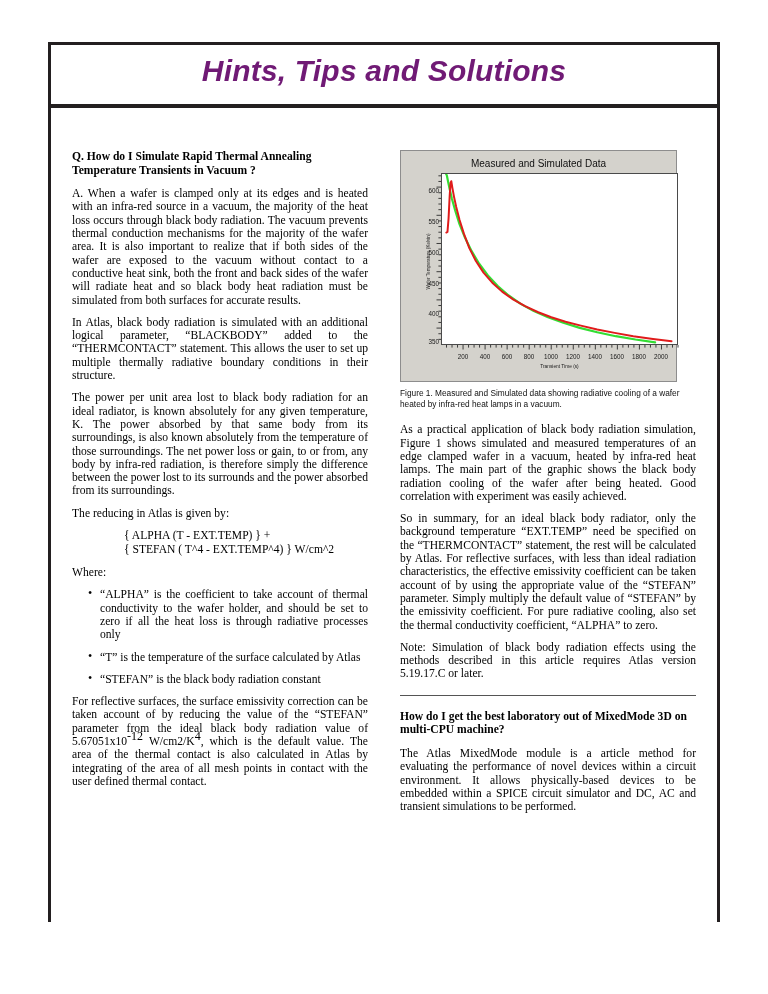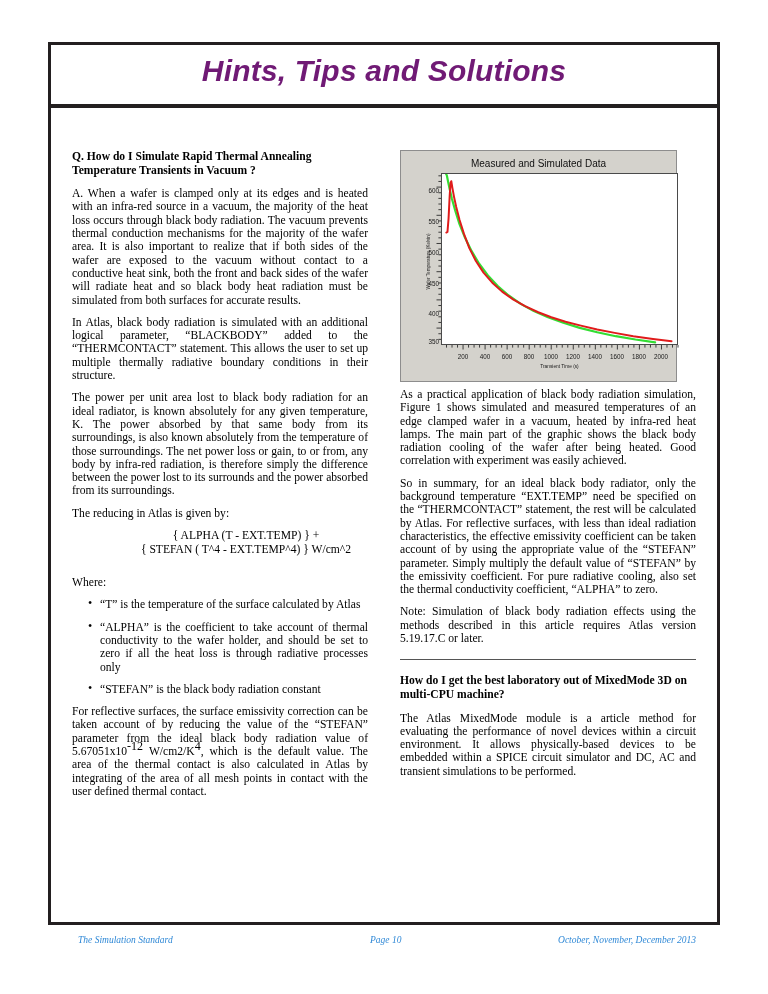--- a/index.html
+++ b/index.html
@@ -91,23 +91,23 @@
     text-align: left;
   }
   p.sec-head {
     font-weight: bold;
     font-size: 11.6px;
     line-height: 13.6px;
     margin-bottom: 10px;
     text-align: left;
   }
   p.formula {
-    margin: 2px 0 19px 0;
+    margin: 2px 0 9px 0;
     padding-left: 52px;
-    text-align: center;
+    text-align: left;
     line-height: 14px;
     font-family: Liberation Serif, serif;
   }
   ul {
     margin: 0 0 9px 0;
     padding-left: 16px;
     list-style: none;
   }
   li {
     position: relative;
@@ -279,22 +279,22 @@
       <p>A. When a wafer is clamped only at its edges and is heated with an infra-red source in a vacuum, the majority of the heat loss occurs through black body radiation.  The vacuum prevents thermal conduction mechanisms for the majority of the wafer area.  It is also important to realize that if both sides of the wafer are exposed to the vacuum without contact to a conductive heat sink, both the front and back sides of the wafer will radiate heat and so black body heat radiation must be simulated from both surfaces for accurate results.</p>
       <p>In Atlas, black body radiation is simulated with an additional logical parameter, “BLACKBODY” added to the “THERMCONTACT” statement. This allows the user to set up multiple thermally radiative boundary conditions in their structure.</p>
       <p>The power per unit area lost to black body radiation for an ideal radiator, is known absolutely for any given temperature, K.  The power absorbed by that same body from its surroundings, is also known absolutely from the temperature of those surroundings.  The net power loss or gain, to or from, any body by infra-red radiation, is therefore simply the difference between the power lost to its surrounds and the power absorbed from its surroundings.</p>
       <p>The reducing in Atlas is given by:</p>
       <p class="formula">
         <span>{ ALPHA (T - EXT.TEMP) }  +</span><br>
         <span>{ STEFAN ( T^4 - EXT.TEMP^4) } W/cm^2</span>
       </p>
       <p>Where:</p>
       <ul>
+        <li>“ALPHA” is the coefficient to take account of thermal conductivity to the wafer holder, and should be set to zero if all the heat loss is through radiative processes only</li>
         <li>“T” is the temperature of the surface calculated by Atlas</li>
-        <li>“ALPHA” is the coefficient to take account of thermal conductivity to the wafer holder, and should be set to zero if all the heat loss is through radiative processes only</li>
         <li>“STEFAN” is the black body radiation constant</li>
       </ul>
       <p><span>For reflective surfaces, the surface emissivity correction can be taken account of by reducing the value of the “STEFAN” parameter from the ideal black body radiation value of 5.67051x10</span><sup>-12</sup><span> W/cm2/K</span><sup>4</sup><span>, which is the default value.  The area of the thermal contact is also calculated in Atlas by integrating of the area of all mesh points in contact with the user defined thermal contact.</span></p>
     </div>
 
     <div class="col col-right">
 
       <div class="figure-box">
         <div class="chart-title">Measured and Simulated Data</div>
 
@@ -405,31 +405,27 @@
           <span style="left:132px">1200</span>
           <span style="left:154px">1400</span>
           <span style="left:176px">1600</span>
           <span style="left:198px">1800</span>
           <span style="left:220px">2000</span>
         </div>
 
         <div class="xlabel">Transient Time (s)</div>
       </div>
 
+      <div class="fig-caption">Figure 1.  Measured and Simulated data showing radiative cooling of a wafer heated by infra-red heat lamps in a vacuum.</div>
 
       <p>As a practical application of black body radiation simulation, Figure 1 shows simulated and measured temperatures of an edge clamped wafer in a vacuum, heated by infra-red heat lamps.  The main part of the graphic shows the black body radiation cooling of the wafer after being heated. Good correlation with experiment was easily achieved.</p>
       <p>So in summary, for an ideal black body radiator, only the background temperature “EXT.TEMP” need be specified on the “THERMCONTACT” statement, the rest will be calculated by Atlas.  For reflective surfaces, with less than ideal radiation characteristics, the effective emissivity coefficient can be taken account of by using the appropriate value of the “STEFAN” parameter.  Simply multiply the default value of “STEFAN” by the emissivity coefficient.  For pure radiative cooling, also set the thermal conductivity coefficient, “ALPHA” to zero.</p>
       <p>Note: Simulation of black body radiation effects using the methods described in this article requires Atlas version 5.19.17.C or later.</p>
 
       <hr class="rule">
 
       <p class="sec-head">How do I get the best laboratory out of MixedMode 3D on multi-CPU machine?</p>
       <p>The Atlas MixedMode module is a article method for evaluating the performance of novel devices within a circuit environment. It allows physically-based devices to be embedded within a SPICE circuit simulator and DC, AC and transient simulations to be performed.</p>
     </div>
   </div>
 
-  <div class="footer">
-    <span class="f-left">The Simulation Standard</span>
-    <span class="f-center">Page 10</span>
-    <span class="f-right">October, November, December 2013</span>
-  </div>
 
 </div>
 
 </body></html>

